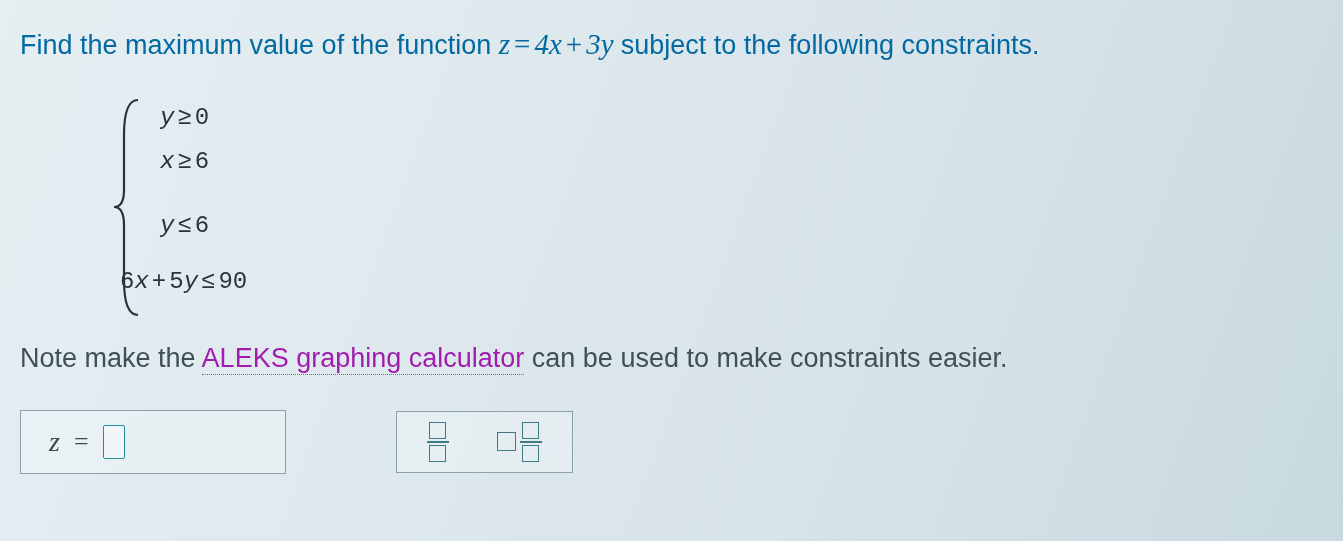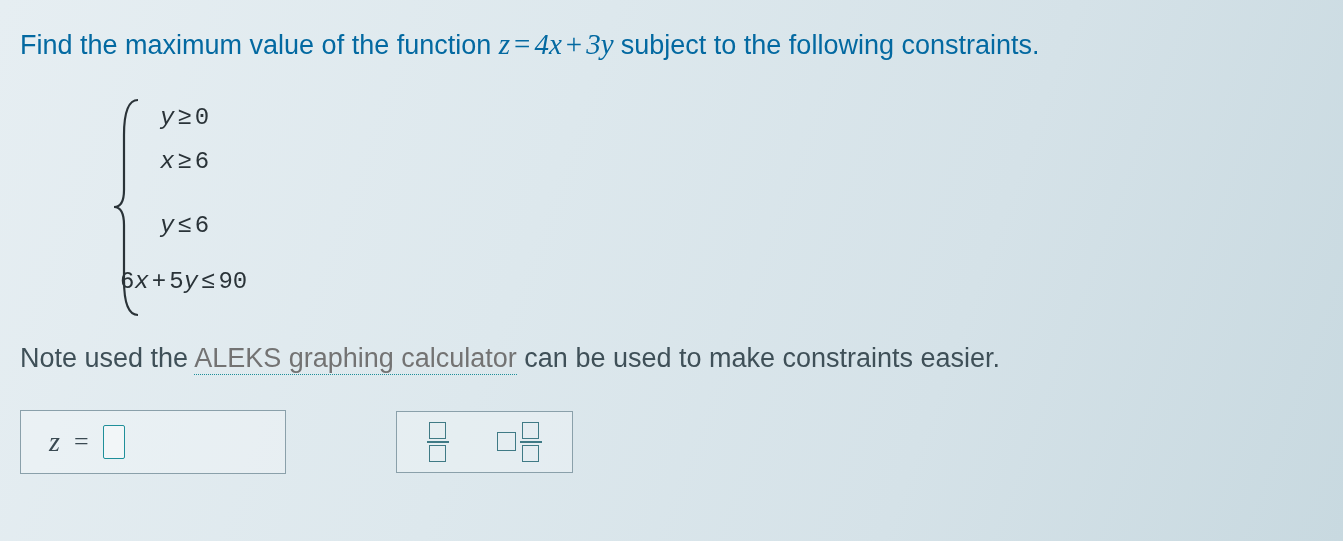--- a/index.html
+++ b/index.html
@@ -50,21 +50,21 @@
     color: #2a3338;
     line-height: 1.9;
   }
   .constraint-item .op { font-style: normal; padding: 0 3px; }
   .note-line {
     font-size: 27px;
     color: #3f5058;
     margin-top: 18px;
   }
   .aleks-link {
-    color: #737373;
+    color: #a21caf;
     border-bottom: 1.5px dotted #1f8f9a;
     padding-bottom: 1px;
     cursor: pointer;
   }
   .answer-row {
     margin-top: 36px;
     display: flex;
     align-items: center;
     gap: 110px;
   }
@@ -159,21 +159,21 @@
         <span>x</span><span class="op">≥</span><span style="font-style:normal">6</span>
       </div>
       <div class="constraint-item c-row-off" style="top:108px;">
         <span>y</span><span class="op">≤</span><span style="font-style:normal">6</span>
       </div>
       <div class="constraint-item" style="position:absolute; left:-30px; top:164px;"><span style="font-style:normal">6</span><span>x</span><span class="op">+</span><span style="font-style:normal">5</span><span>y</span><span class="op">≤</span><span style="font-style:normal">90</span></div>
     </div>
   </div>
 
   <div class="note-line">
-    <span>Note used the </span><span class="aleks-link">ALEKS graphing calculator</span><span> can be used to make constraints easier.</span>
+    <span>Note make the </span><span class="aleks-link">ALEKS graphing calculator</span><span> can be used to make constraints easier.</span>
   </div>
 
   <div class="answer-row">
     <div class="answer-box">
       <span class="answer-z">z</span>
       <span class="answer-eq">=</span>
       <span class="input-slot"></span>
     </div>
     <div class="tool-box">
       <span class="fraction">

